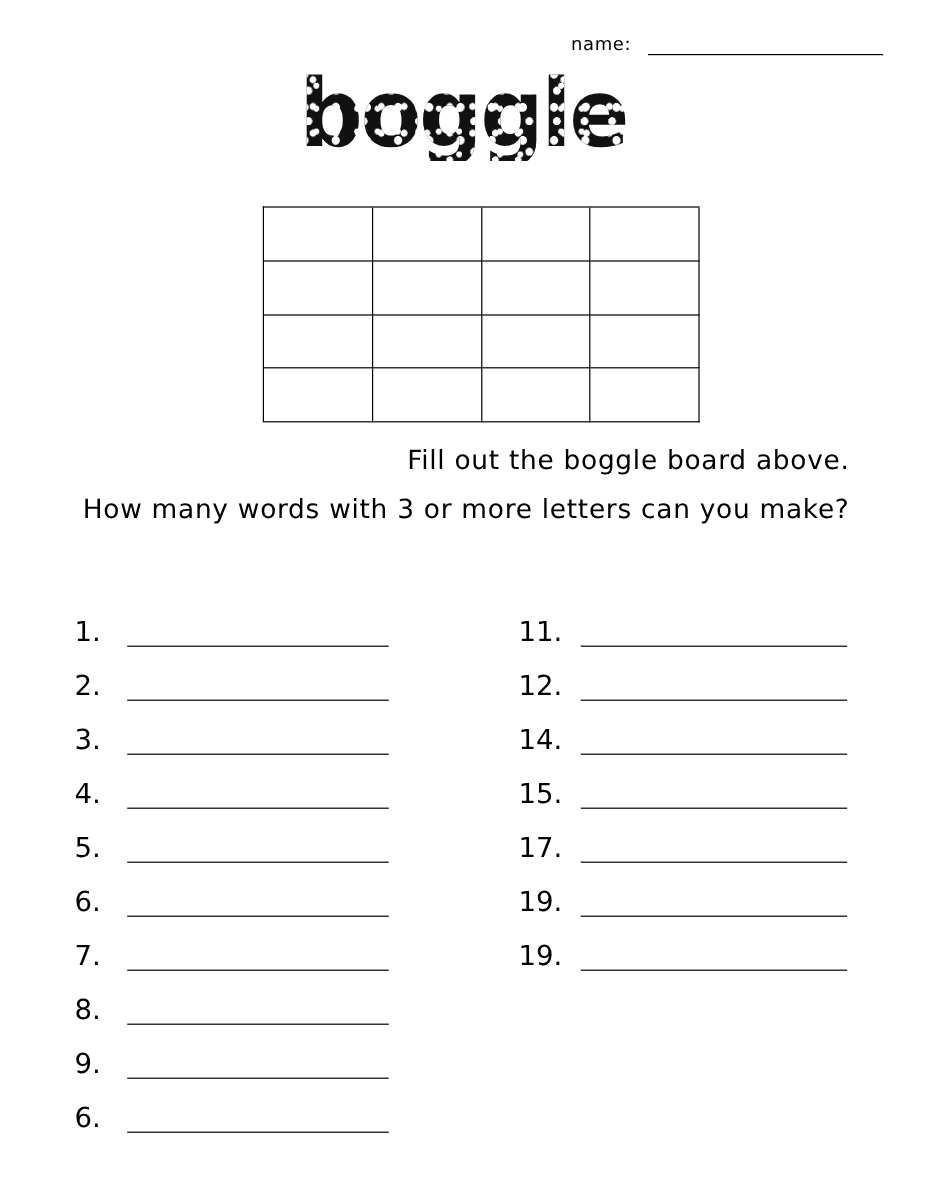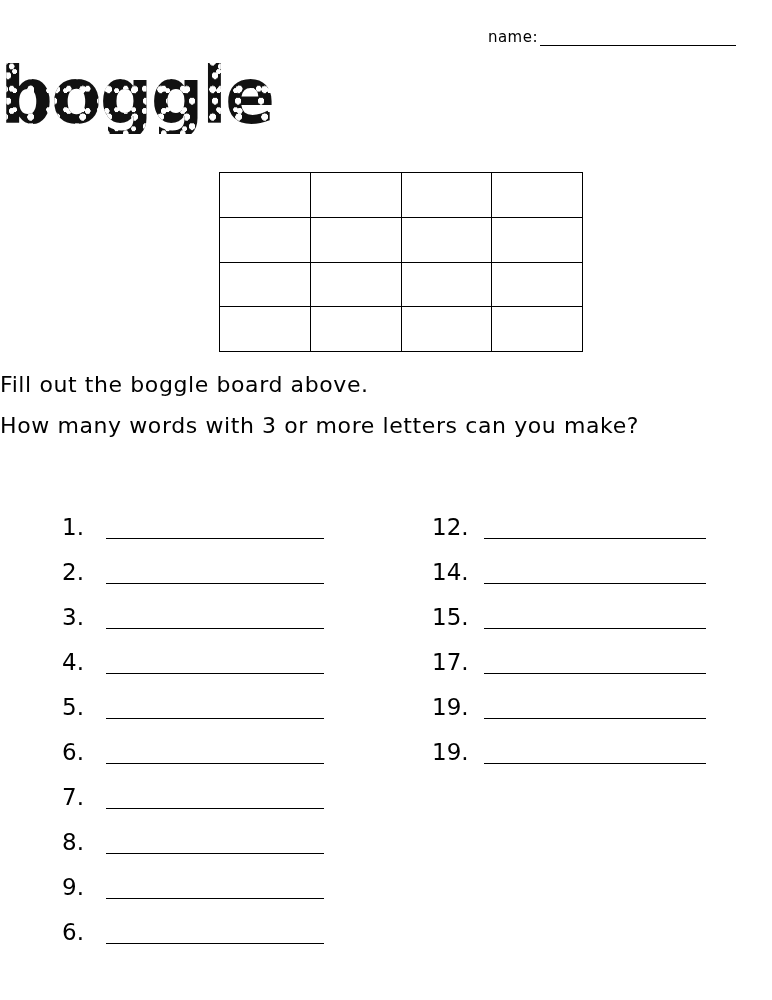--- a/index.html
+++ b/index.html
@@ -16,39 +16,40 @@
     overflow: hidden;
   }
 
   
   .name-row {
     position: absolute;
     top: 28px;
     right: 36px;
     display: flex;
     align-items: flex-end;
-    gap: 2px;
+    gap: 14px;
   }
   .name-label {
     font-family: "DejaVu Sans", sans-serif;
     font-size: 15px;
     letter-spacing: 0.5px;
   }
   .name-blank {
     width: 196px;
     border-bottom: 1.6px solid #000;
     height: 14px;
   }
 
   
   .title-wrap {
     position: absolute;
     top: 58px;
     left: 0;
     width: 772px;
+    text-align: center;
   }
   .title {
     display: inline-block;
     font-family: "DejaVu Sans", sans-serif;
     font-size: 74px;
     font-weight: bold;
     letter-spacing: -2px;
     line-height: 1;
     color: #111;
     
@@ -84,21 +85,21 @@
     border-bottom: 1.4px solid #000;
     box-sizing: border-box;
   }
 
   
   .instructions {
     position: absolute;
     top: 372px;
     left: 0;
     width: 708px;
-    text-align: left;
+    text-align: right;
   }
   .instr-line {
     font-family: "DejaVu Sans", sans-serif;
     font-size: 22px;
     letter-spacing: 0.6px;
     margin: 0 0 16px 0;
     white-space: nowrap;
   }
   .instr-line.second {
     font-size: 22px;
@@ -218,20 +219,24 @@
       <span class="blank"></span>
     </div>
     <div class="item">
       <span class="num">6.</span>
       <span class="blank"></span>
     </div>
   </div>
 
   <div class="col right">
     <div class="item">
+      <span class="num">11.</span>
+      <span class="blank"></span>
+    </div>
+    <div class="item">
       <span class="num">12.</span>
       <span class="blank"></span>
     </div>
     <div class="item">
       <span class="num">14.</span>
       <span class="blank"></span>
     </div>
     <div class="item">
       <span class="num">15.</span>
       <span class="blank"></span>

